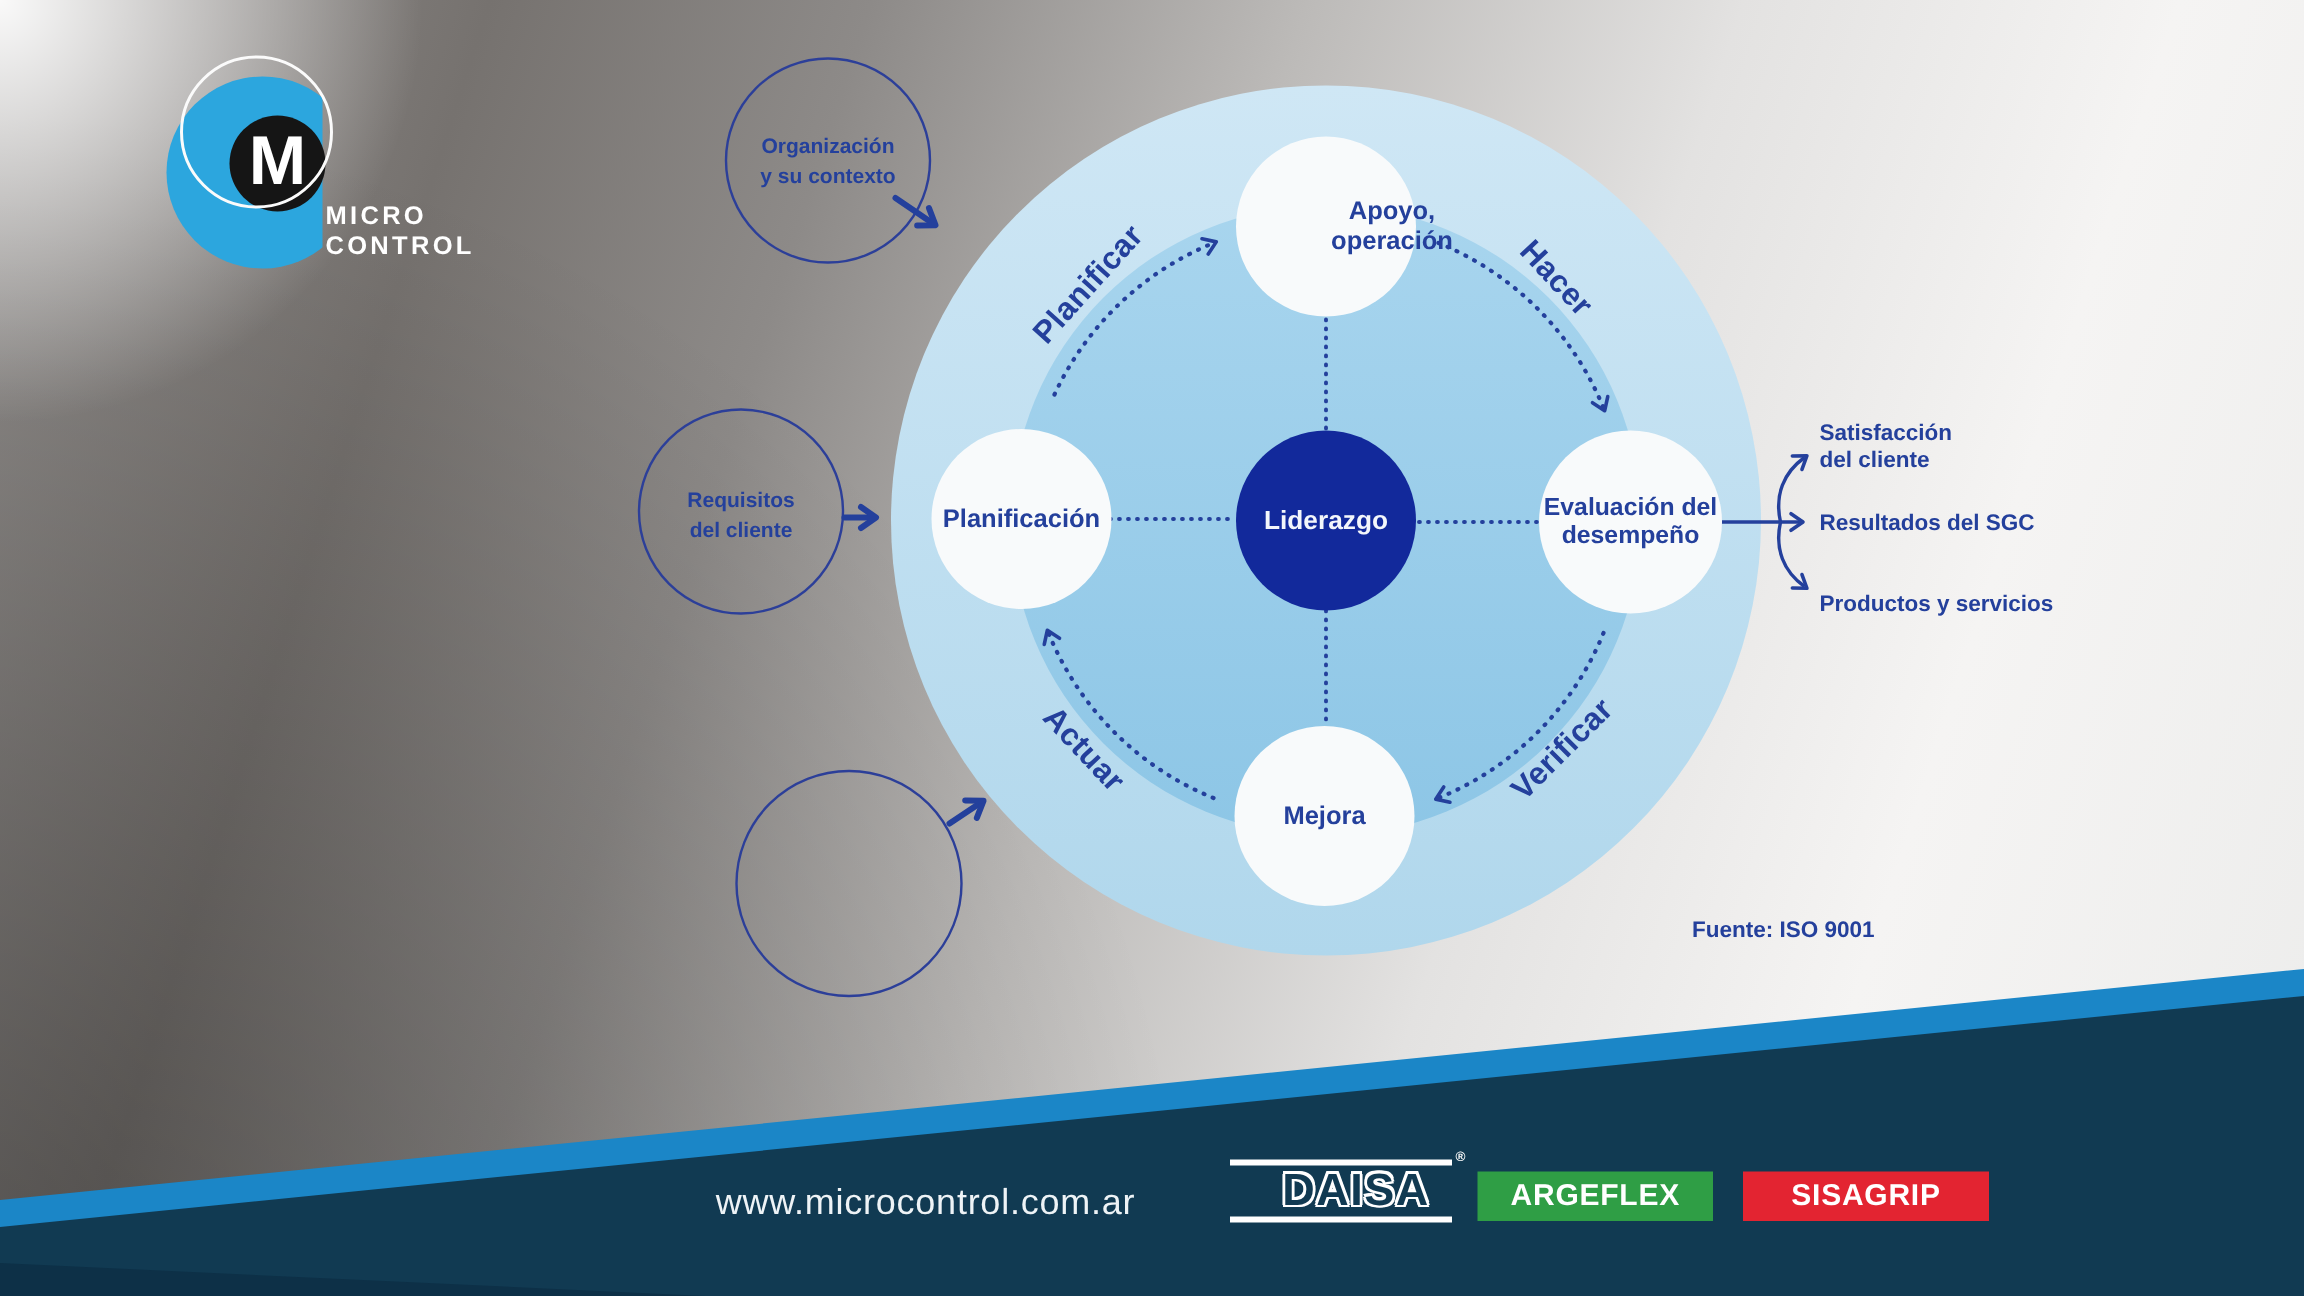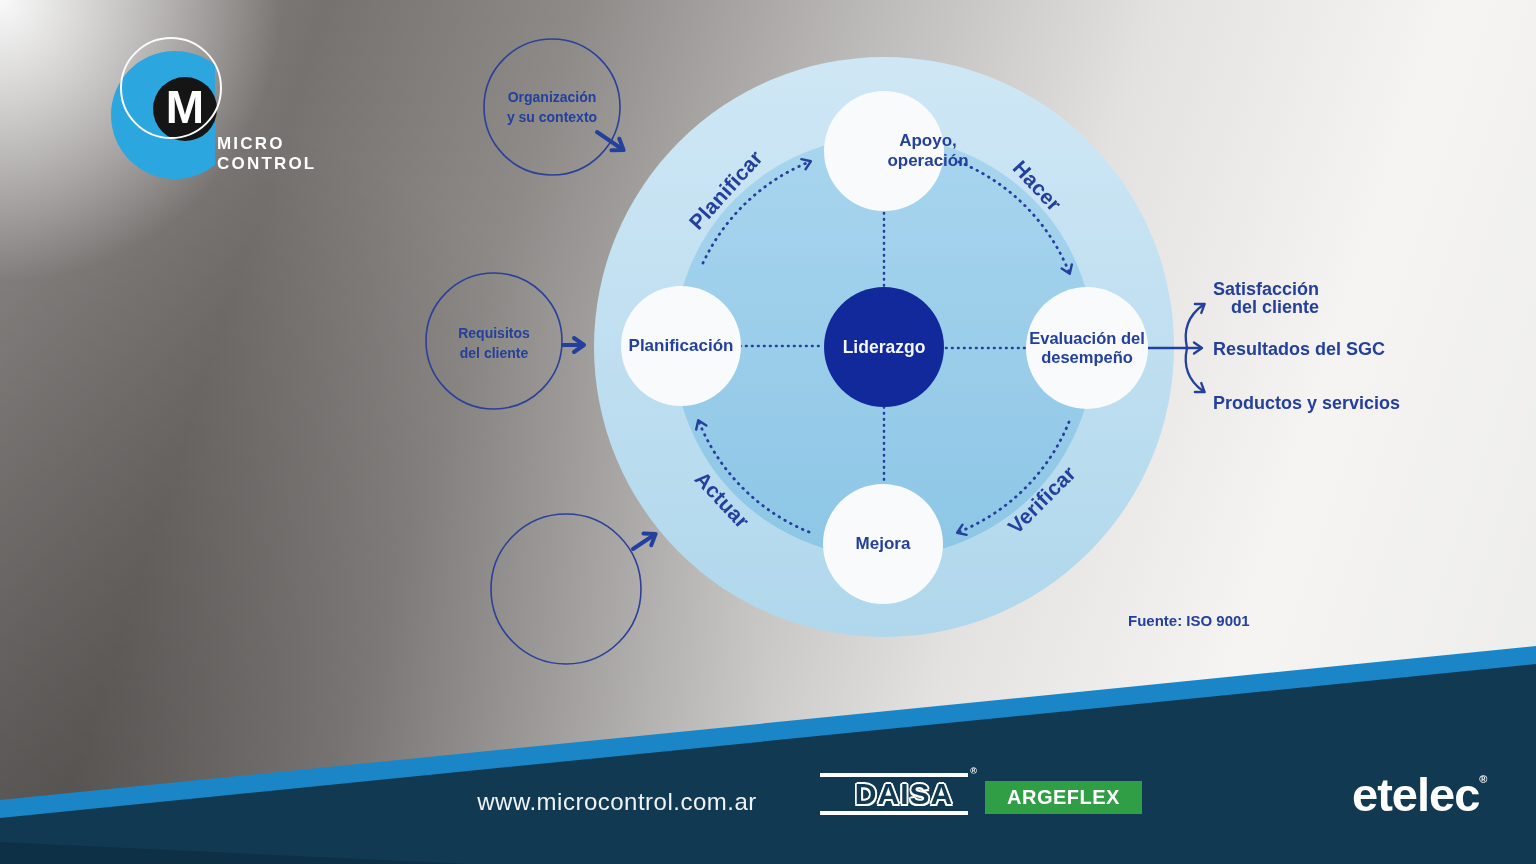--- a/index.html
+++ b/index.html
@@ -12,21 +12,21 @@
       linear-gradient(108deg,#93908e 0%,#76726f 18%,#8d8a88 32%,#bcbab8 48%,#e3e2e1 64%,#f5f4f3 80%,#ececeb 100%);
   }
   .abs{position:absolute;}
   svg.layer{position:absolute;left:0;top:0;}
   .txt{position:absolute;color:#24409c;font-weight:bold;white-space:pre-line;}
   .center-txt{transform:translate(-50%,-50%);text-align:center;}
   .bubble-label{font-size:14px;line-height:20px;}
   .node-label{font-size:17px;line-height:20px;}
   .hub-label{color:#f3f6fb;font-size:17.5px;}
   .arc-label{font-size:21px;letter-spacing:.3px;}
-  .out-label{font-size:18px;line-height:18px;transform:translateY(-50%);text-align:right;}
+  .out-label{font-size:15px;line-height:18px;transform:translateY(-50%);}
   .fuente{font-size:15px;transform:translateY(-50%);}
   .logo-m{color:#ffffff;font-size:46px;font-weight:bold;transform:translate(-50%,-54%);}
   .logo-word{color:#ffffff;font-weight:700;font-size:17px;letter-spacing:2.2px;white-space:nowrap;}
   .website{color:#eef3f6;font-weight:400;font-size:24px;letter-spacing:.5px;transform:translate(-50%,-50%);white-space:nowrap;}
   .daisa{width:148px;}
   .daisa-inner{border-top:4px solid #fff;border-bottom:4px solid #fff;text-align:center;padding:0 2px;}
   .daisa-text{
     font-size:30px;font-weight:900;letter-spacing:1px;line-height:34px;color:#113a52;
     text-shadow:-1.5px -1.5px 0 #fff,1.5px -1.5px 0 #fff,-1.5px 1.5px 0 #fff,1.5px 1.5px 0 #fff,0 -1.8px 0 #fff,0 1.8px 0 #fff,-1.8px 0 0 #fff,1.8px 0 0 #fff;
     margin-left:20px;
@@ -152,18 +152,18 @@
     <span class="daisa-reg">®</span>
     <div class="daisa-inner">
       <span class="daisa-text">DAISA</span>
     </div>
   </div>
 
   <div class="abs brandbox argeflex" style="left:985px;top:781px;">
     <span>ARGEFLEX</span>
   </div>
 
+  <div class="abs brandbox sisagrip" style="left:1162px;top:781px;">
+    <span>SISAGRIP</span>
+  </div>
 
-  <div class="abs etelec" style="left:1352px;top:767px;">
-    <span>etelec</span><span class="etelec-reg">®</span>
-  </div>
 
 </div>
 
 </body></html>

